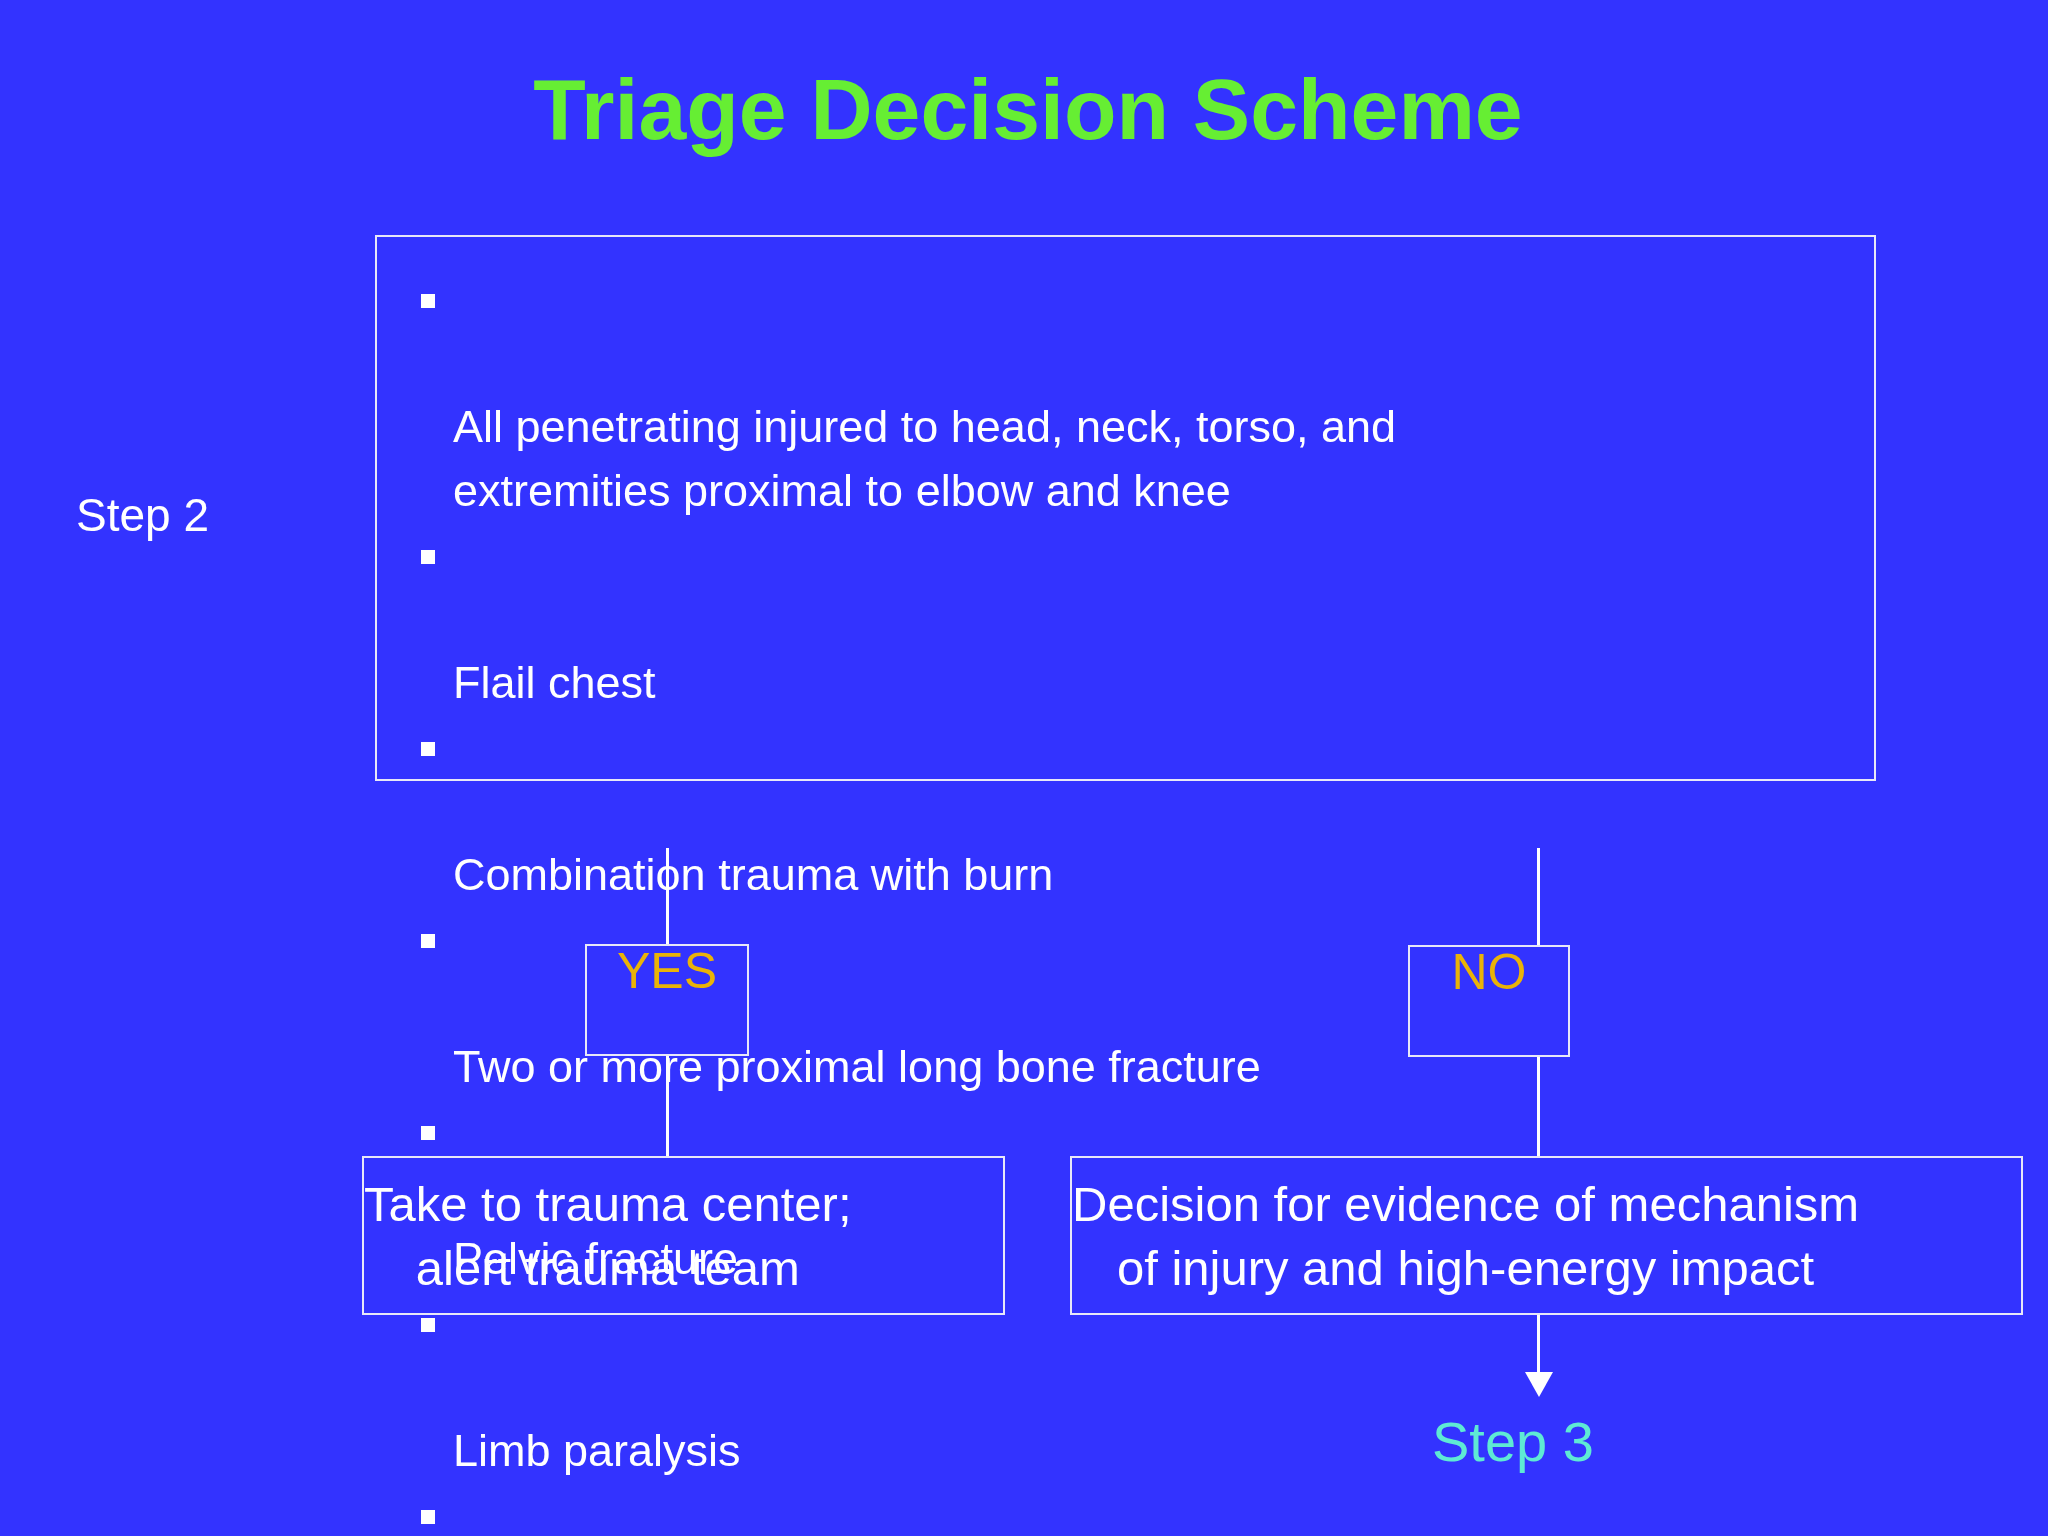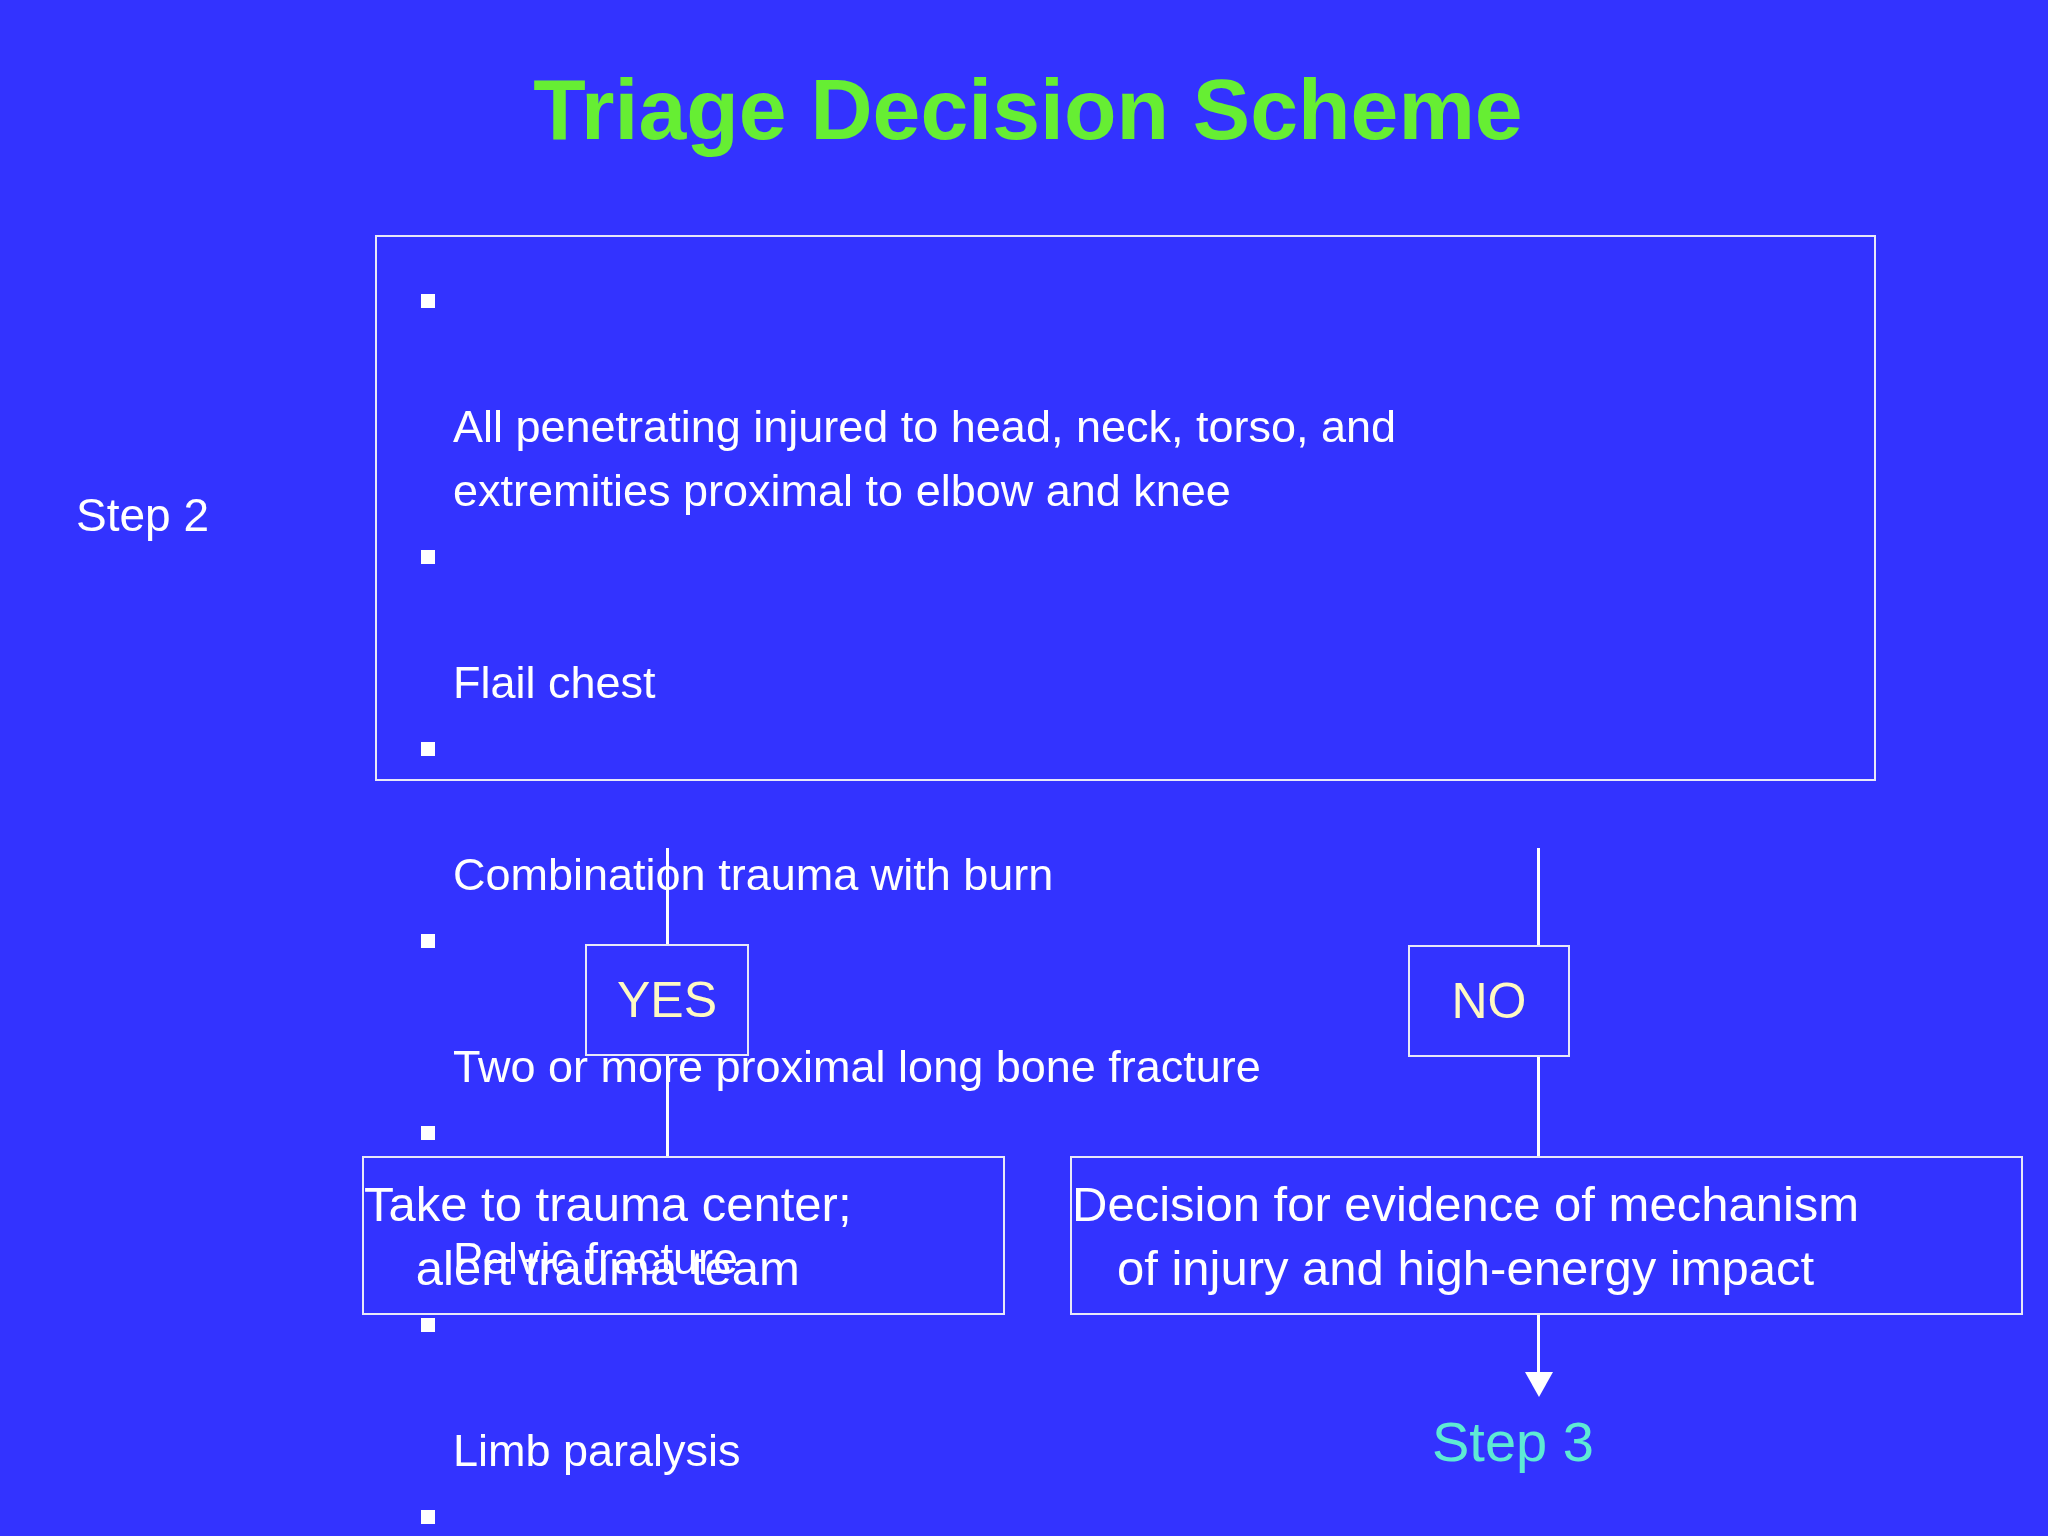--- a/index.html
+++ b/index.html
@@ -105,23 +105,22 @@
     position: absolute;
     width: 3px;
     background: #ffffff;
   }
 
   
   .decision-box {
     position: absolute;
     border: 2px solid #e8e8f8;
     box-sizing: border-box;
-    color: #fef9c3;
+    color: #eab308;
     display: flex;
-    align-items: center;
     justify-content: center;
     font-size: 50px;
     line-height: 1;
   }
 
   .yes-box {
     left: 585px;
     top: 944px;
     width: 164px;
     height: 112px;

